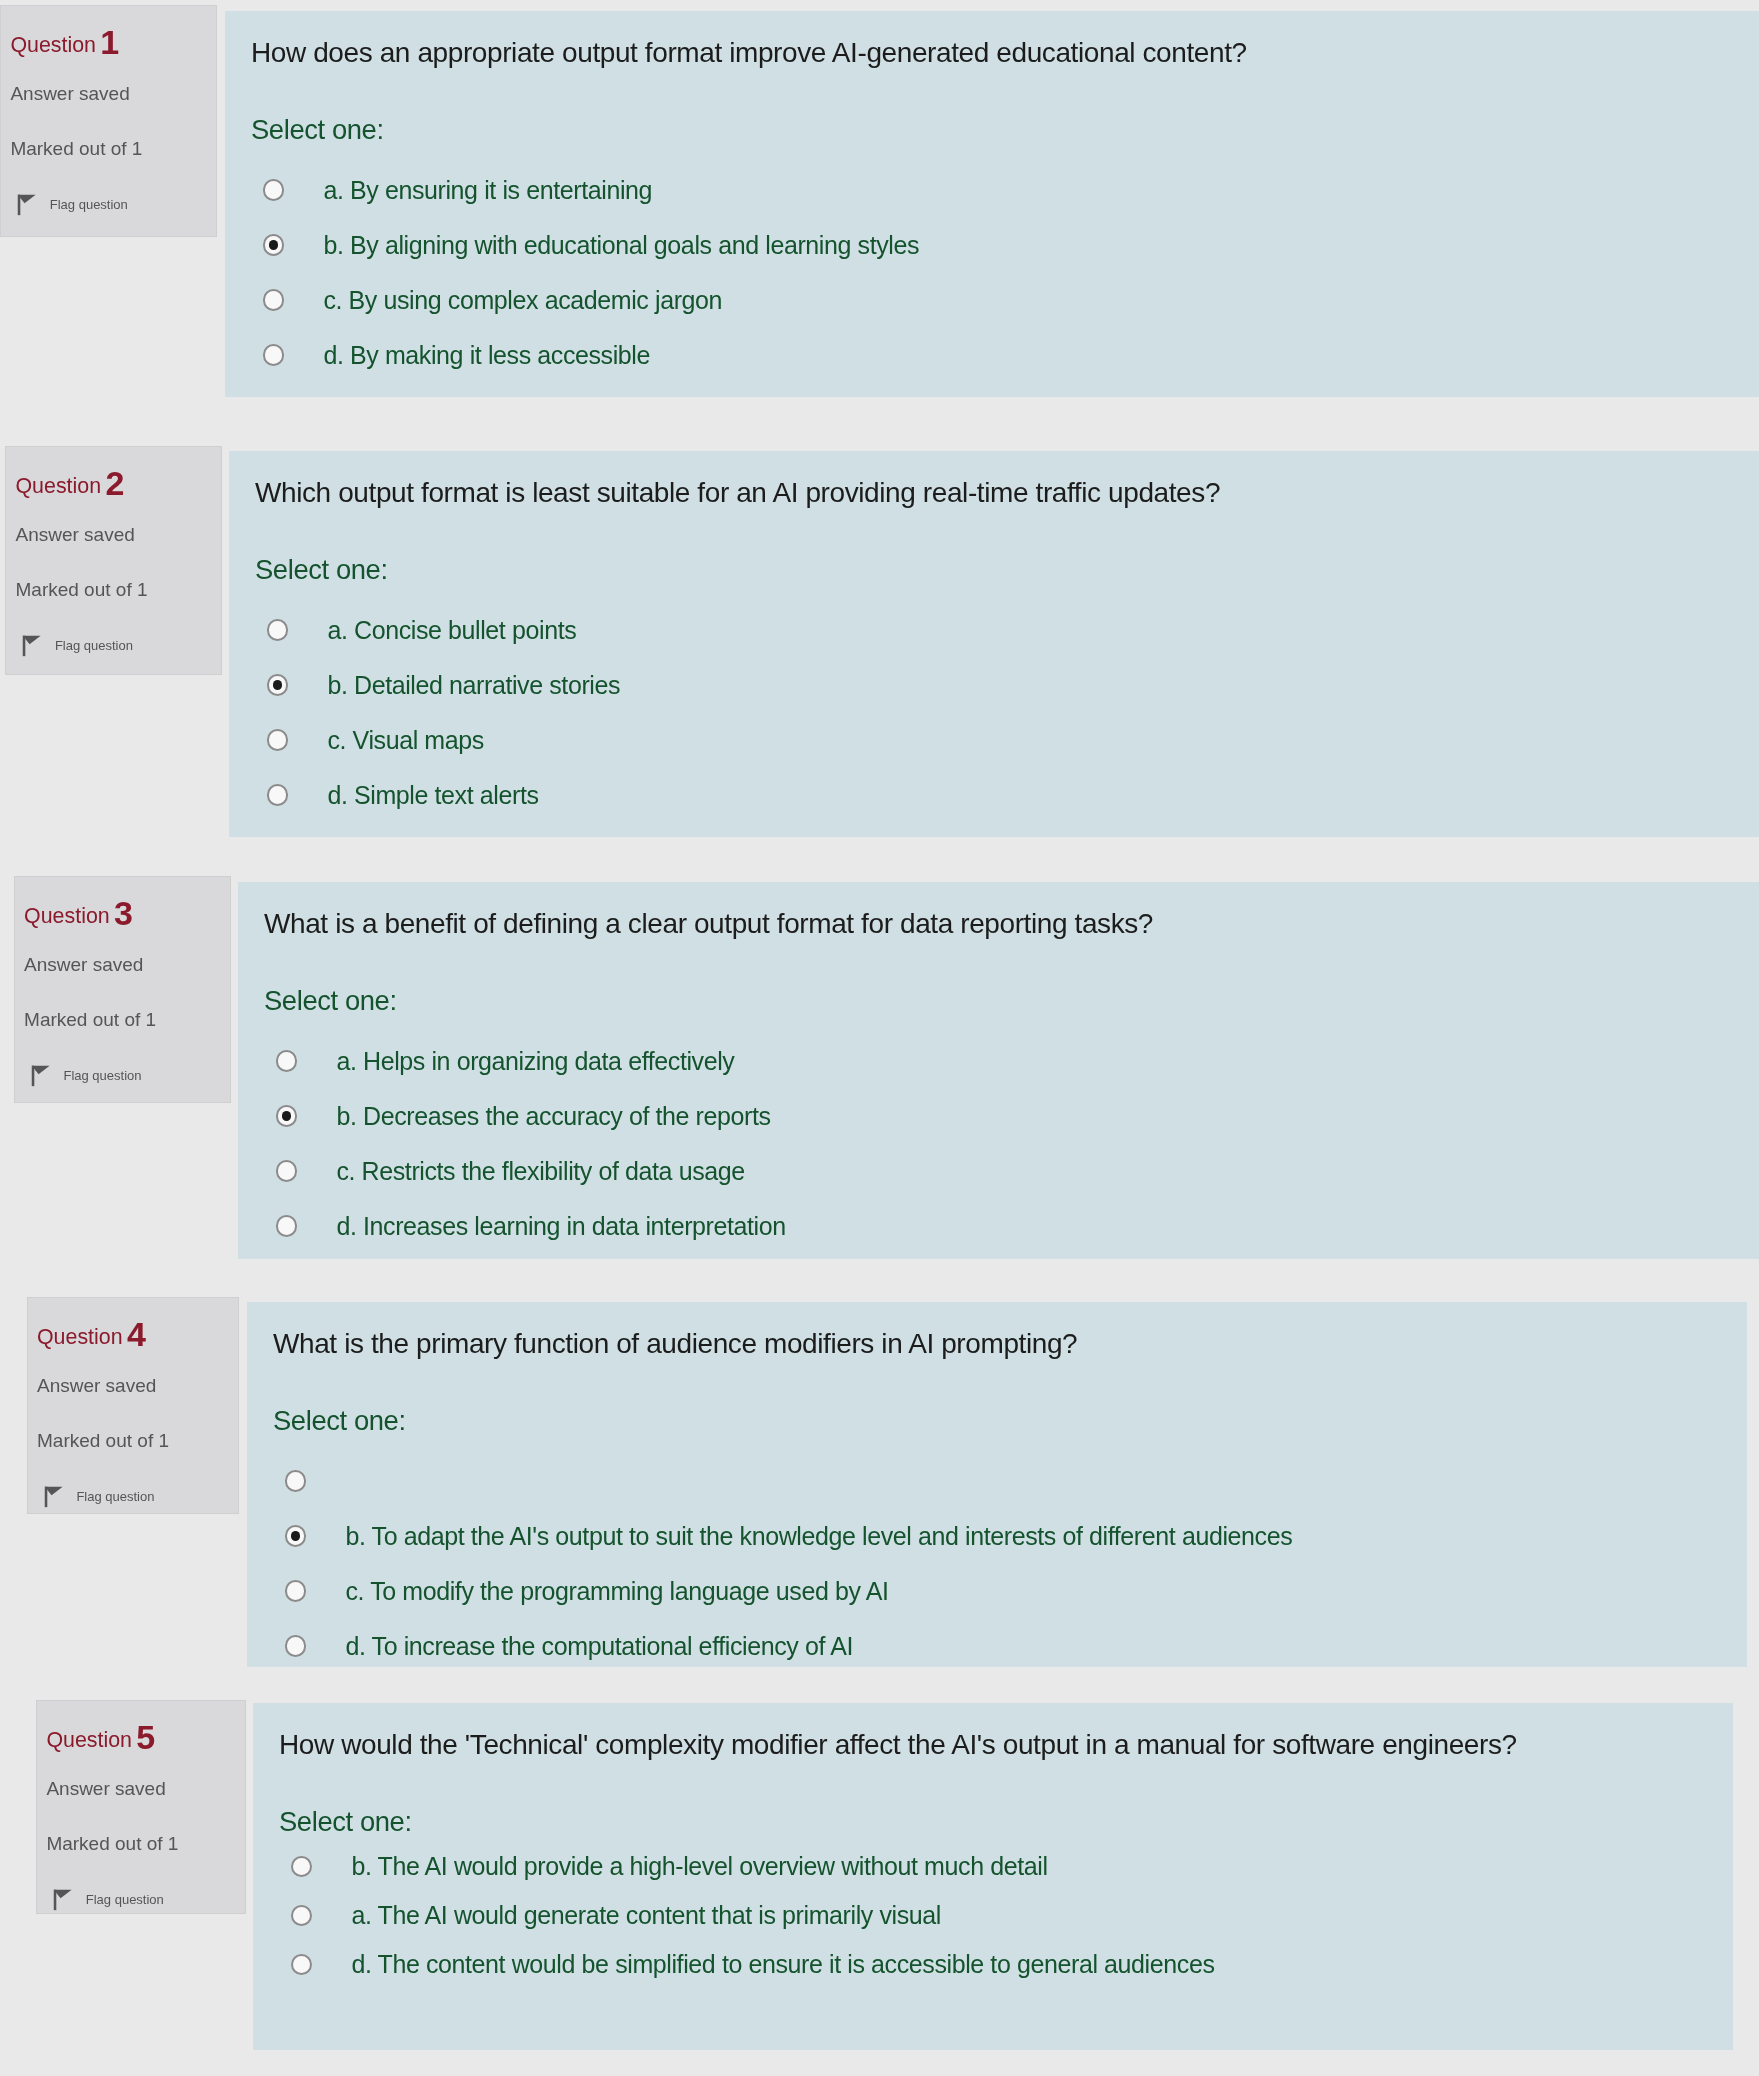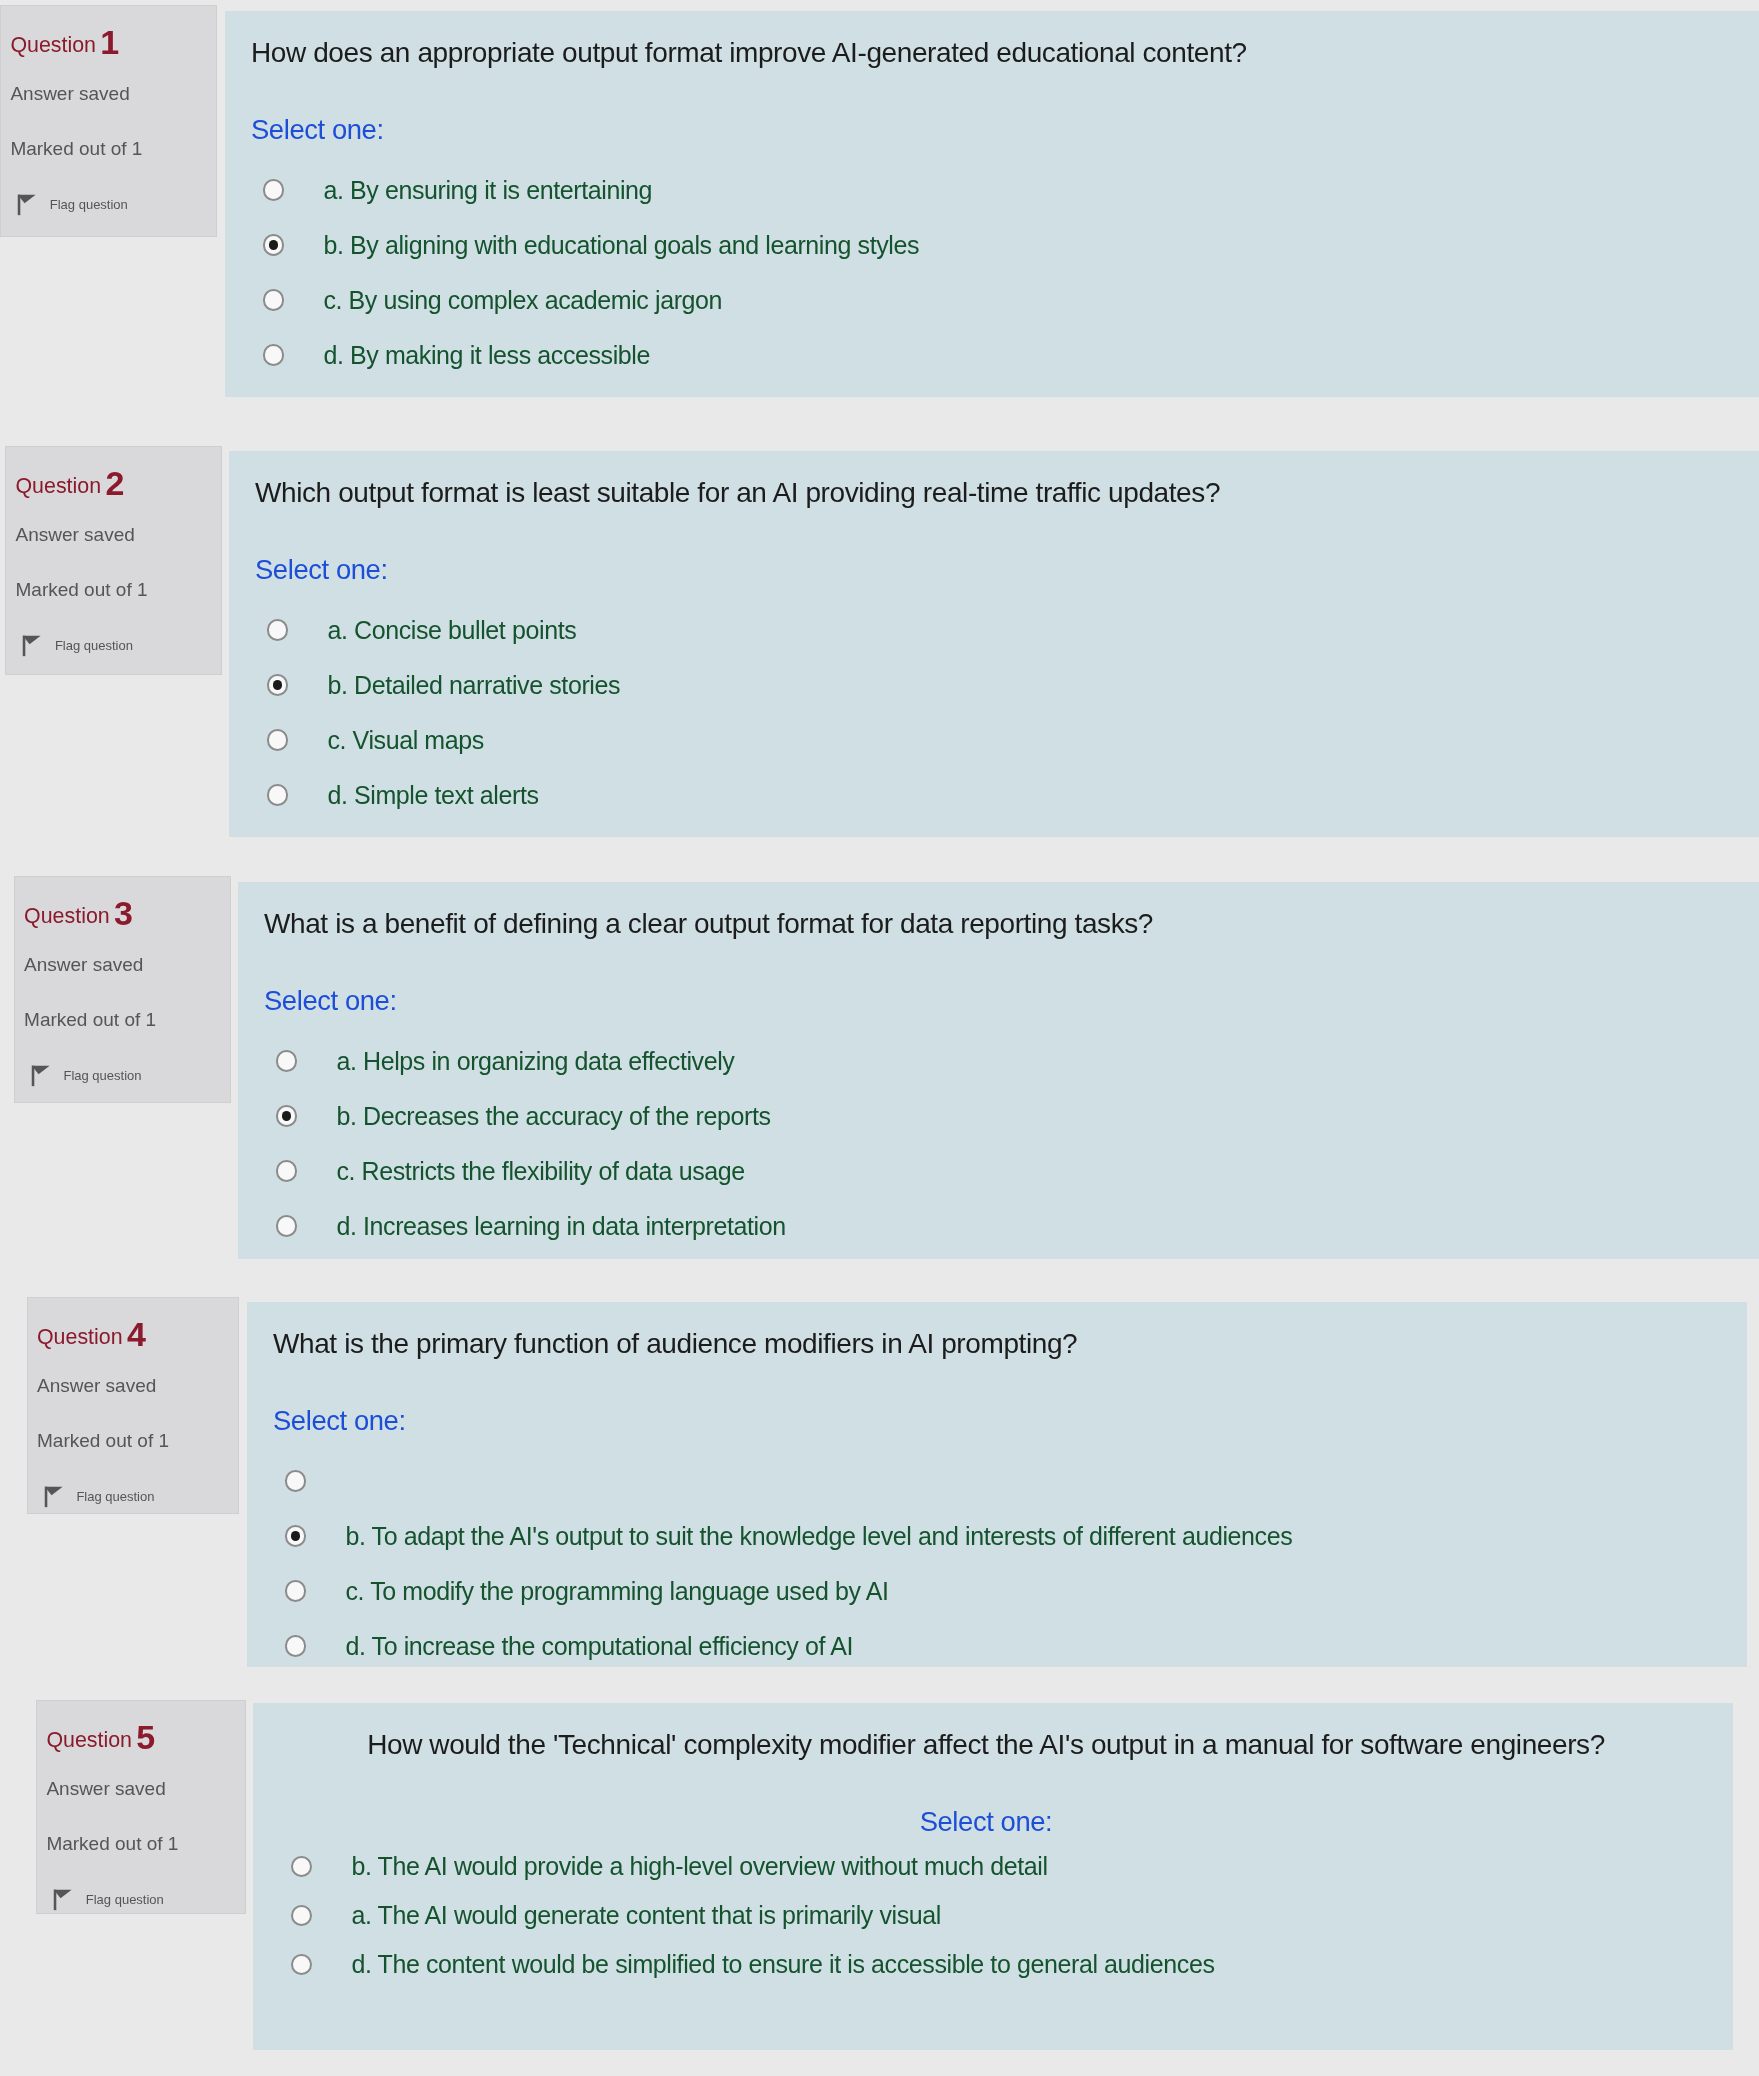--- a/index.html
+++ b/index.html
@@ -68,21 +68,21 @@
       padding: 26px 40px 17px 26px;
     }
     .qtext {
       font-size: 28px;
       color: #1c1c1c;
       white-space: nowrap;
       letter-spacing: -0.4px;
     }
     .prompt {
       font-size: 27.4px;
-      color: #1d4ed8;
+      color: #14532d;
       margin-top: 45px;
       letter-spacing: -0.4px;
     }
     .answers {
       margin-top: 17px;
     }
     .answer {
       display: flex;
       align-items: center;
       height: 55px;
@@ -273,21 +273,21 @@
     <div class="state">Answer saved</div>
     <div class="grade">Marked out of 1</div>
     <div class="flag">
       <svg class="flag-icon" viewBox="0 0 50 54">
           <polygon points="4,4 46,4 20,24" fill="#555"></polygon>
           <rect x="4" y="4" width="6" height="48" fill="#555"></rect>
         </svg>
       <span>Flag question</span>
     </div>
   </div>
-  <div class="content" style="left:253px; top:8.6px; width:1480px; height:347px;text-align:center;">
+  <div class="content" style="left:253px; top:8.6px; width:1480px; height:347px;">
     <div class="qtext">How would the 'Technical' complexity modifier affect the AI's output in a manual for software engineers?</div>
     <div class="prompt">Select one:</div>
     <div class="answers" style="margin-top:4.3px;">
       <div class="answer" style="height:49px;">
           <span class="radio"></span>
           <span class="answer-label">b. The AI would provide a high-level overview without much detail</span>
         </div>
       <div class="answer" style="height:49px;">
           <span class="radio"></span>
           <span class="answer-label">a. The AI would generate content that is primarily visual</span>

